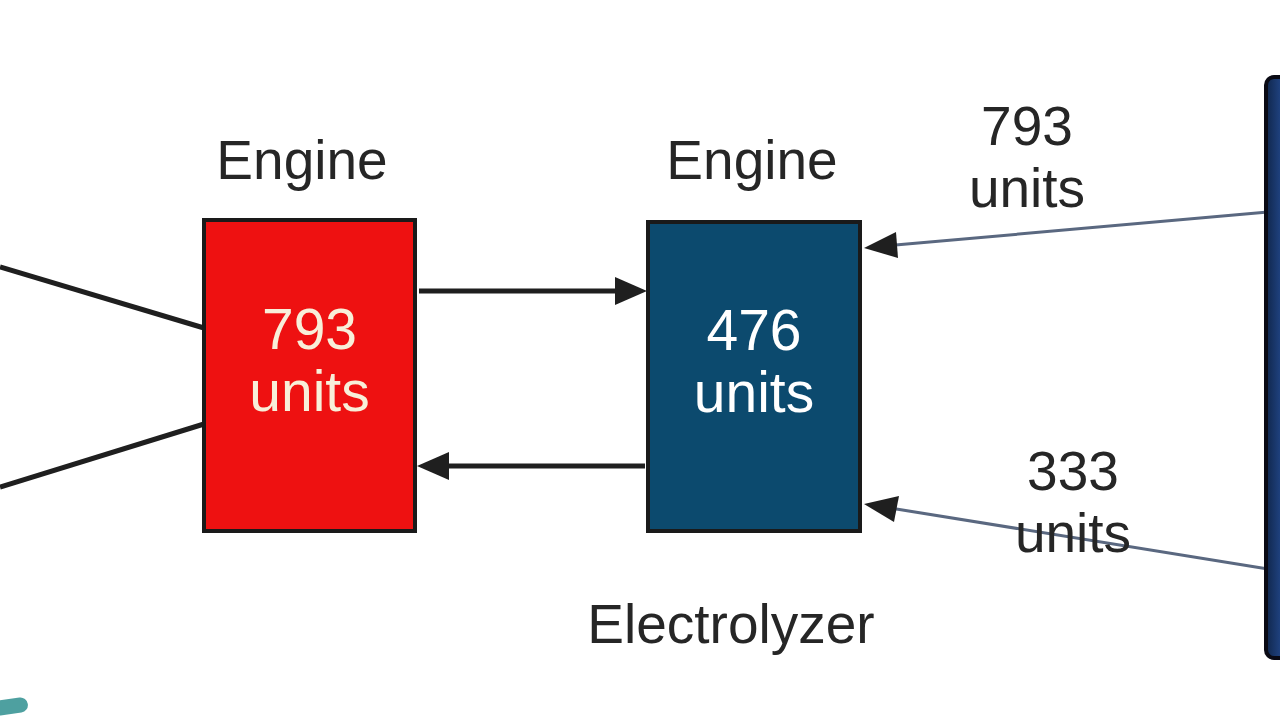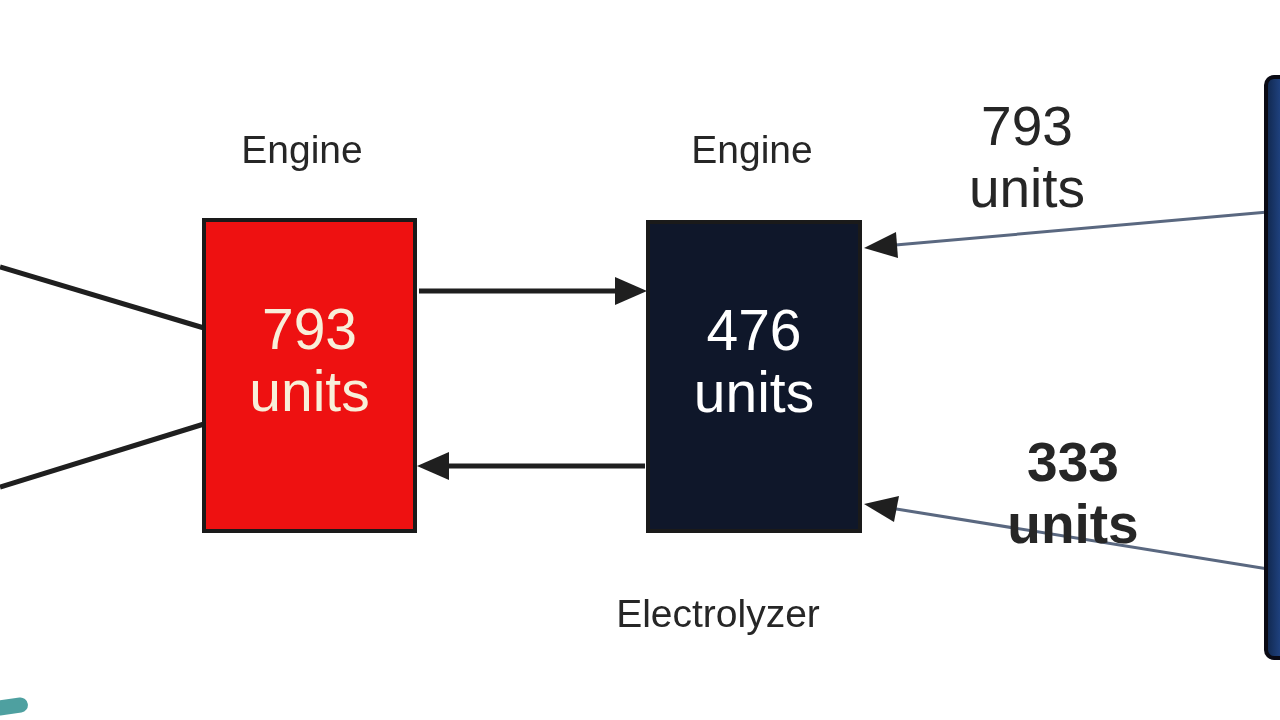--- a/index.html
+++ b/index.html
@@ -4,35 +4,35 @@
 <style>
   html,body{margin:0;padding:0;}
   body{
     width:1280px;height:720px;overflow:hidden;background:#ffffff;
     font-family:"Liberation Sans", sans-serif;position:relative;
   }
   .canvas{position:absolute;inset:0;width:1280px;height:720px;}
   svg.lines{position:absolute;left:0;top:0;width:1280px;height:720px;z-index:1;}
 
   .lbl{
-    position:absolute;z-index:2;color:#262626;font-size:39px;
+    position:absolute;z-index:2;color:#262626;font-size:55px;
     text-align:center;white-space:nowrap;letter-spacing:0px;
   }
   .node{
     position:absolute;z-index:2;box-sizing:border-box;
     border:4px solid #1a1a1a;
     display:flex;flex-direction:column;align-items:center;justify-content:center;
     padding-bottom:32px;
   }
   .node .val,.node .unit{
     display:block;font-size:57px;line-height:62px;text-align:center;
   }
   .node-red{left:202px;top:218px;width:215px;height:315px;background:#ee1111;}
   .node-red .val,.node-red .unit{color:#f8efd9;}
-  .node-blue{left:646px;top:220px;width:216px;height:313px;background:#0f172a;}
+  .node-blue{left:646px;top:220px;width:216px;height:313px;background:#0c4a6e;}
   .node-blue .val,.node-blue .unit{color:#ffffff;}
 
   .flow-label{
     position:absolute;z-index:2;color:#262626;font-size:55px;line-height:62px;
     text-align:center;white-space:nowrap;
   }
   .flow-label span{display:block;}
 
   .right-bar{
     position:absolute;z-index:2;left:1264px;top:75px;width:30px;height:585px;
@@ -74,27 +74,27 @@
   <div class="node node-red">
     <span class="val">793</span>
     <span class="unit">units</span>
   </div>
 
   <div class="node node-blue">
     <span class="val">476</span>
     <span class="unit">units</span>
   </div>
 
-  <div class="lbl" style="left:568px;top:592px;width:300px;">Electrolyzer</div>
+  <div class="lbl" style="left:581px;top:592px;width:300px;">Electrolyzer</div>
 
   <div class="flow-label" style="left:927px;top:95px;width:200px;">
     <span>793</span>
     <span>units</span>
   </div>
-  <div class="flow-label" style="left:973px;top:431px;width:200px;font-weight:bold;">
+  <div class="flow-label" style="left:973px;top:440px;width:200px;">
     <span>333</span>
     <span>units</span>
   </div>
 
   <div class="right-bar"></div>
 
   <div class="corner-artifact"></div>
 
 </div>
 

